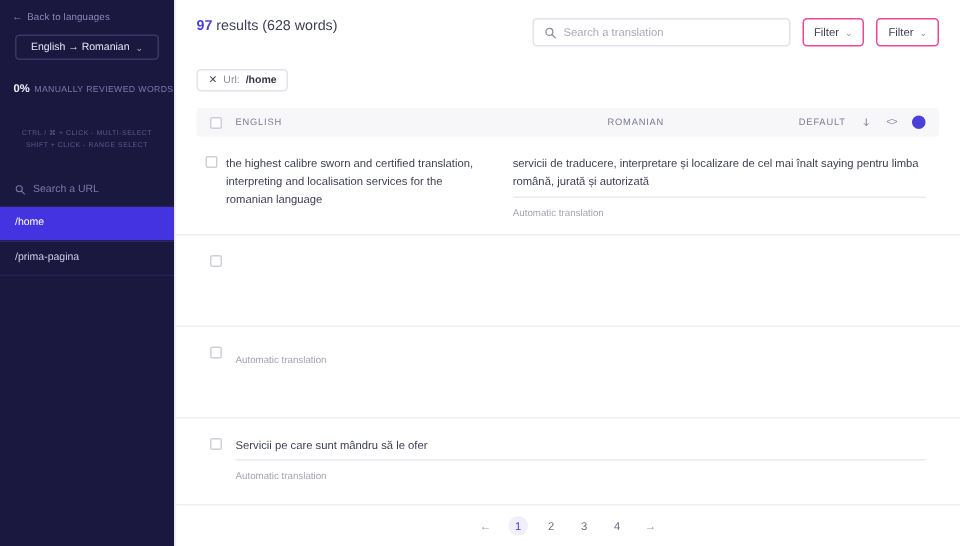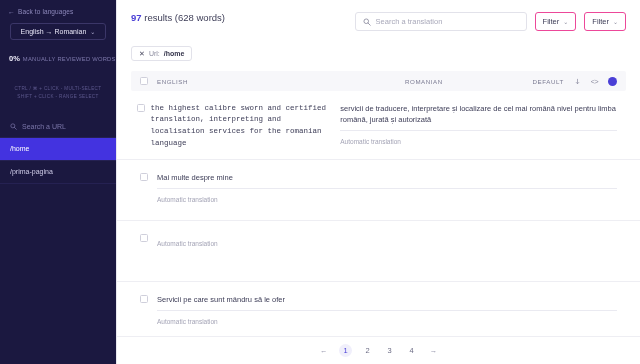--- a/index.html
+++ b/index.html
@@ -149,21 +149,20 @@
   .rows { flex: 1 1 auto; overflow: hidden; }
   .row {
     display: flex; padding: 12px 14px 10px 14px;
     border-bottom: 1px solid #eeeef3;
     min-height: 61px;
   }
   .row .col-check { padding-top: 1px; }
   .cell-en {
     width: 248px; font-size: 7.5px; line-height: 1.55; color: #3d3d57;
     padding-right: 14px;
-    font-family: Liberation Mono, monospace;
   }
   .cell-ro { flex: 1 1 auto; padding-right: 9px; }
   .ro-text {
     font-size: 7.5px; line-height: 1.55; color: #3d3d57;
     padding-bottom: 4px;
     border-bottom: 1px solid #eaeaf1;
   }
   .auto-note { font-size: 6.5px; color: #a4a4b6; padding-top: 7px; }
 
   .pager {
@@ -280,32 +279,28 @@
     </div>
 
     <div class="rows">
 
       <div class="row">
         <div class="col-check">
           <div class="cb"></div>
         </div>
         <div class="cell-en">the highest calibre sworn and certified translation, interpreting and localisation services for the romanian language</div>
         <div class="cell-ro">
-          <div class="ro-text">servicii de traducere, interpretare și localizare de cel mai română nivel pentru limba română, jurată și autorizată</div>
+          <div class="ro-text">servicii de traducere, interpretare și localizare de cel mai înalt saying pentru limba română, jurată și autorizată</div>
           <div class="auto-note">Automatic translation</div>
         </div>
       </div>
 
       <div class="row">
         <div class="col-check">
           <div class="cb"></div>
-        </div>
-        <div class="cell-ro">
-          <div class="ro-text">Mai multe despre mine</div>
-          <div class="auto-note">Automatic translation</div>
         </div>
       </div>
 
       <div class="row">
         <div class="col-check">
           <div class="cb"></div>
         </div>
         <div class="cell-ro">
           <div class="auto-note">Automatic translation</div>
         </div>

